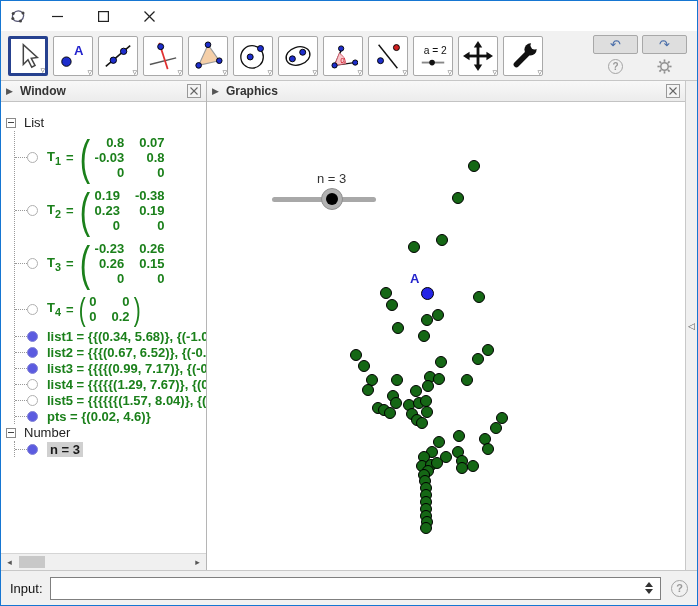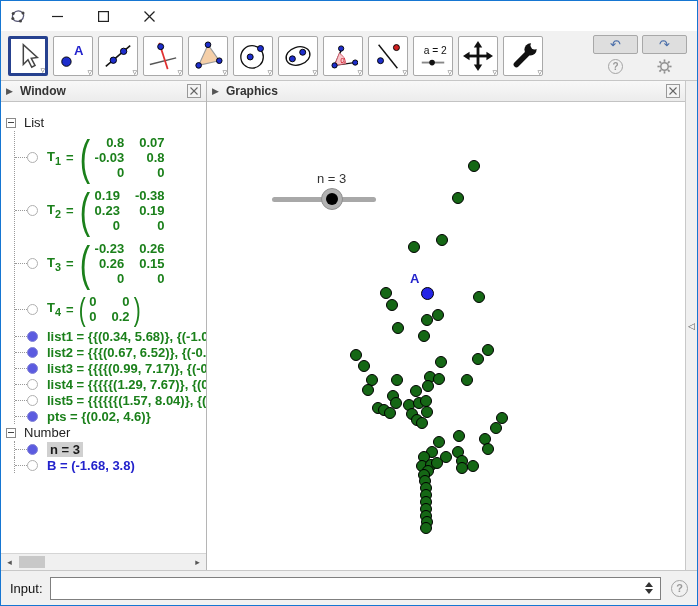--- a/index.html
+++ b/index.html
@@ -378,24 +378,20 @@
             <span class="collapse-box"></span>
             <span>Number</span>
           </div>
           <div class="tree-items">
             <div class="tree-item">
               <span class="marble filled"></span>
               <span class="c-black hl">n = 3</span>
             </div>
           </div>
           <div class="tree-items">
-            <div class="tree-item">
-              <span class="marble empty"></span>
-              <span class="c-blue">B = (-1.68, 3.8)</span>
-            </div>
           </div>
         </div>
       <div class="h-scroll">
         <span class="arr left">◂</span>
         <span class="h-thumb"></span>
         <span class="arr right">▸</span>
       </div>
     </div>
 
     <div class="graphics-panel">

